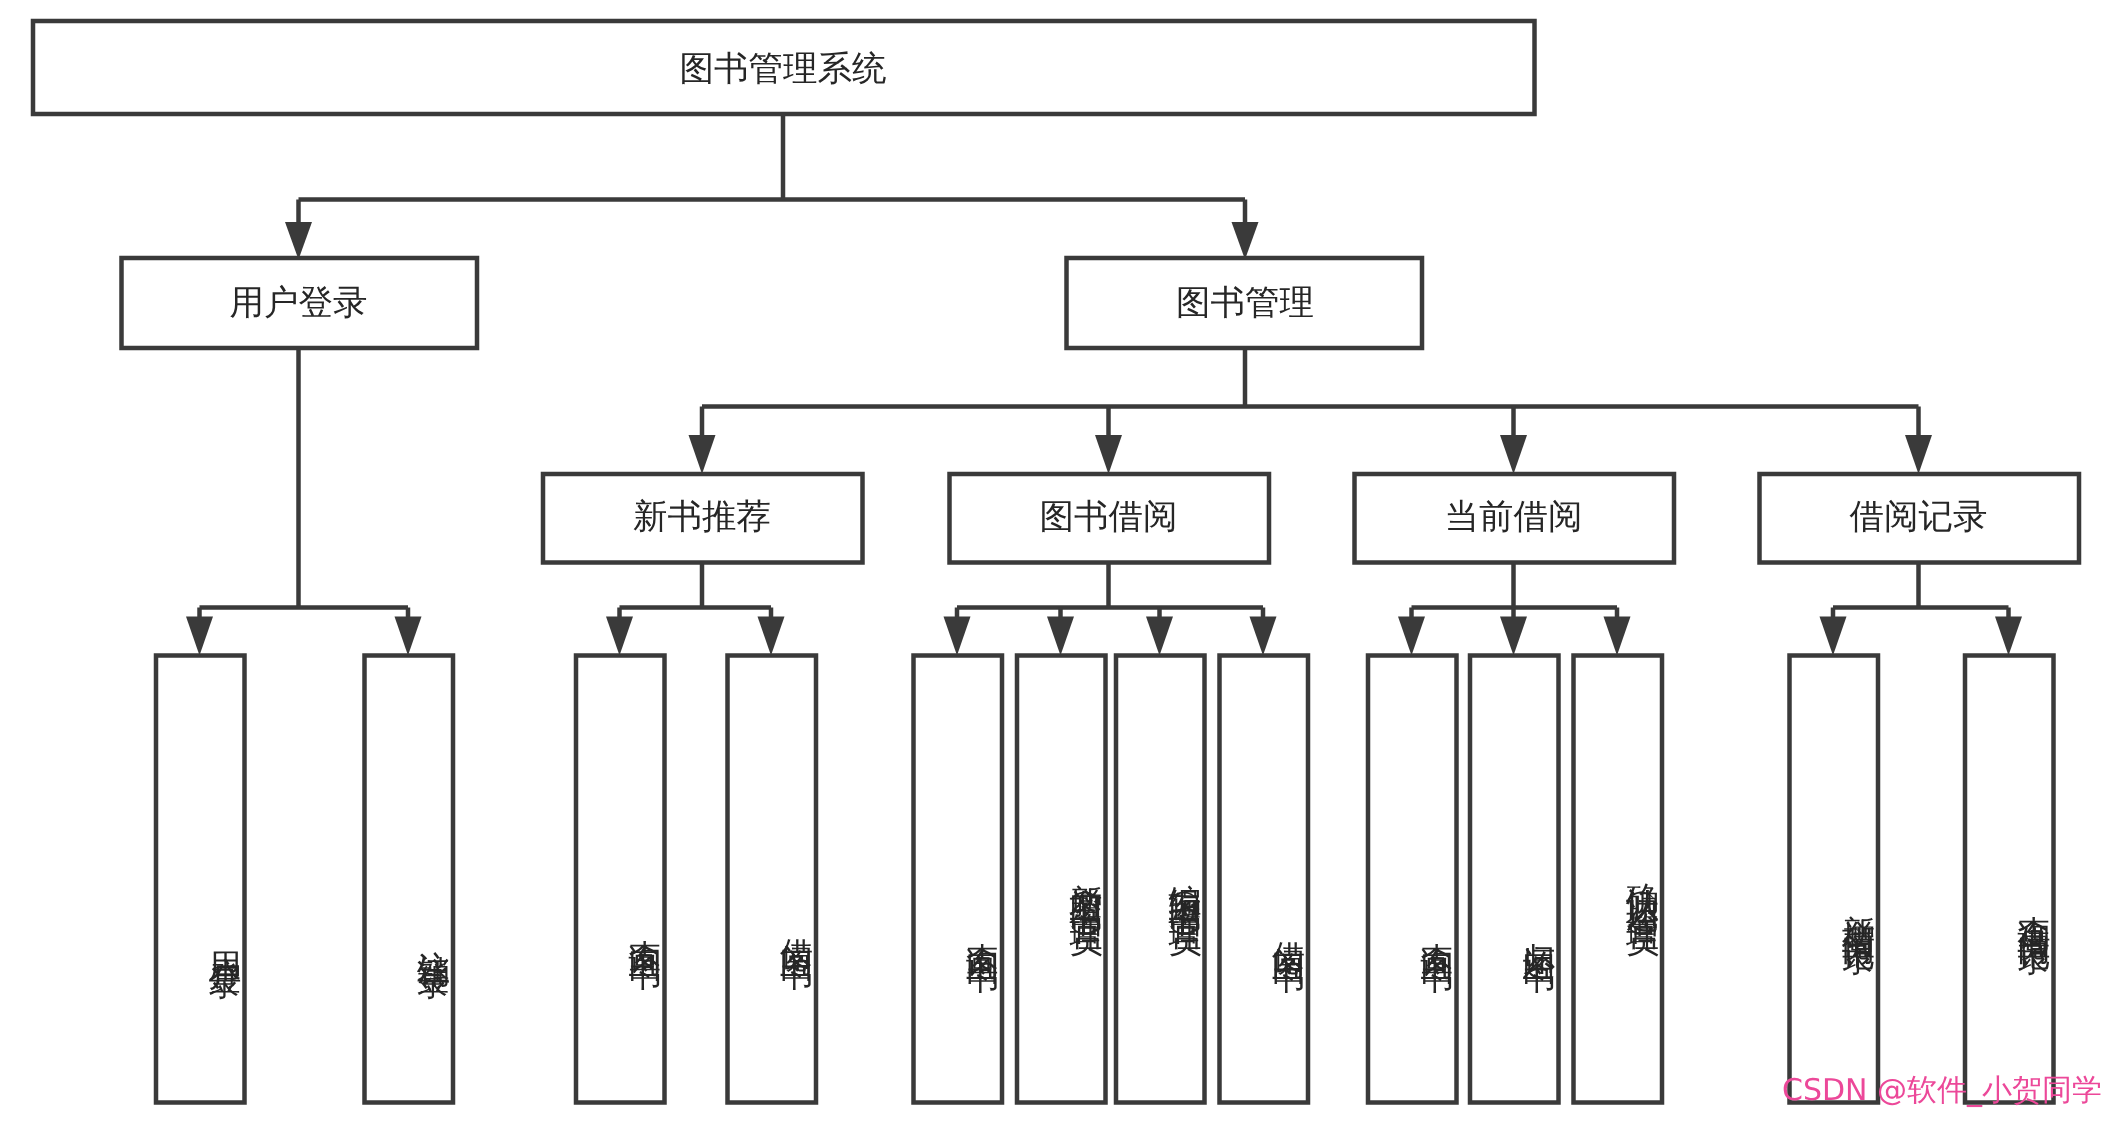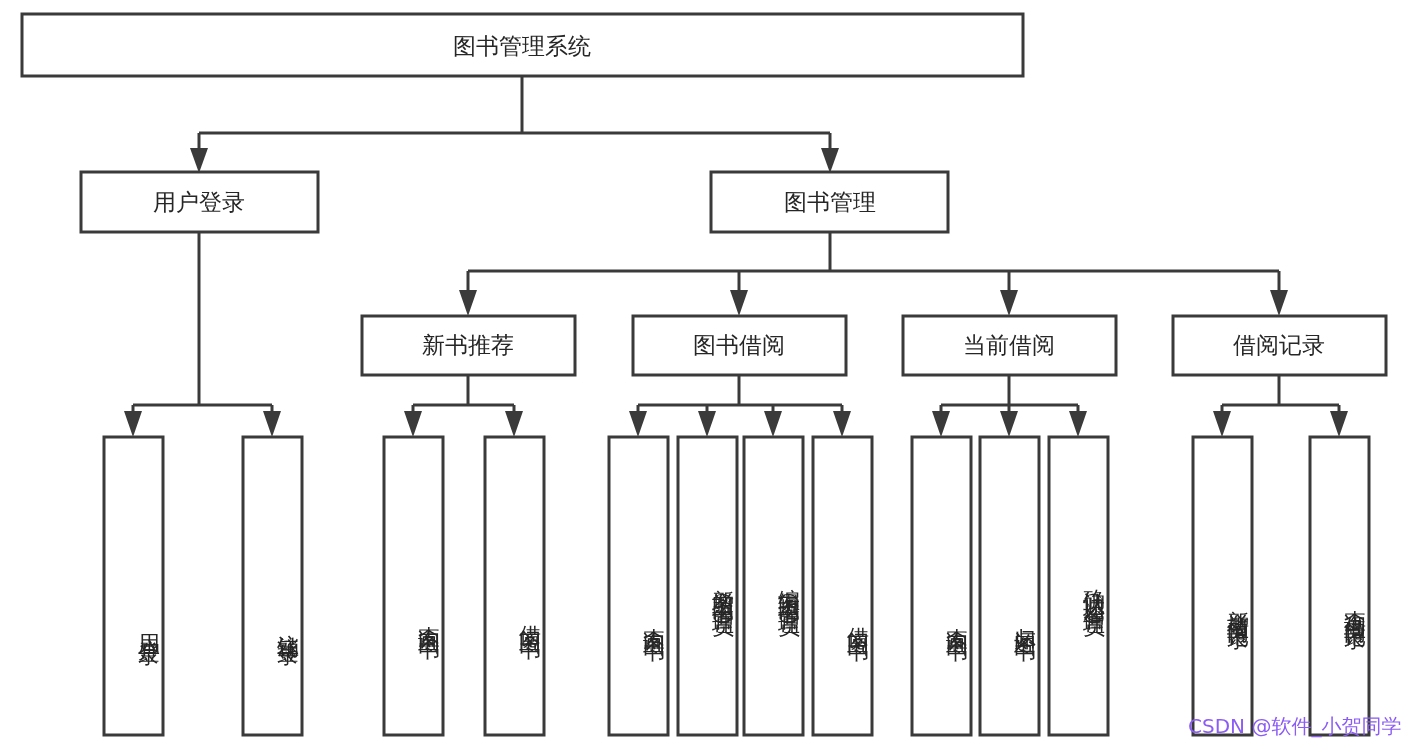--- a/index.html
+++ b/index.html
@@ -60,21 +60,21 @@
     text-align: center;
     display: flex;
     align-items: flex-start;
     justify-content: center;
     pointer-events: none;
   }
   .watermark {
     position: absolute;
     font-family: "DejaVu Sans", "Liberation Sans", sans-serif;
     font-size: 20px;
-    color: #8b5cf6;
+    color: #ec4899;
     white-space: nowrap;
     left: 1188px;
     top: 713px;
   }
 </style>
 </head>
 <body>
 
 <div id="diagram-root">
 

